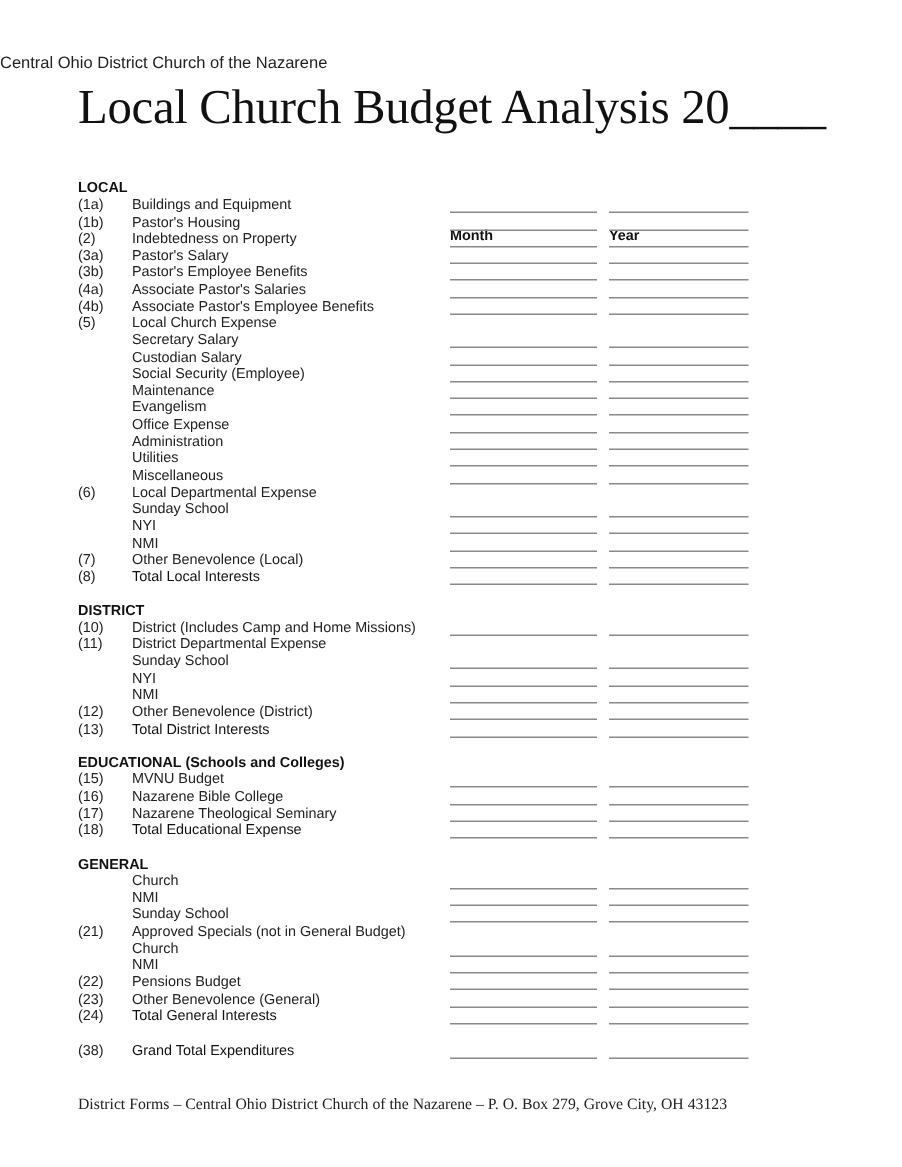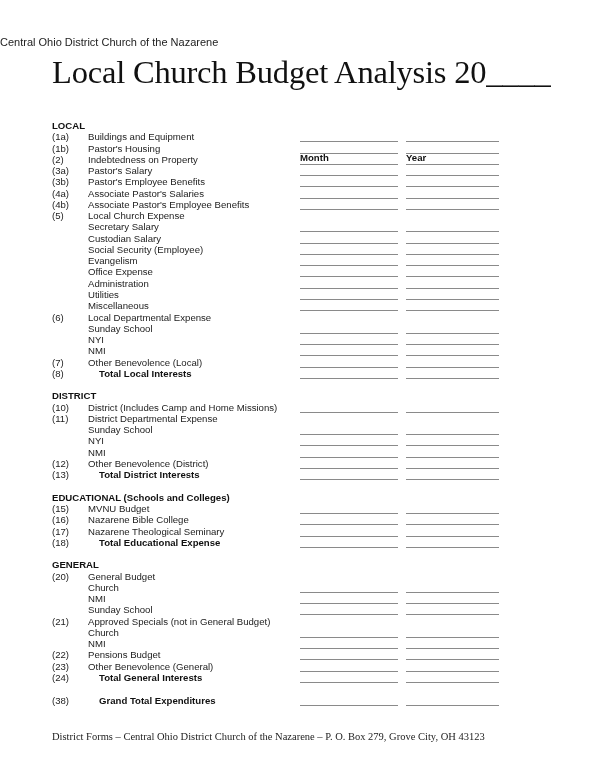--- a/index.html
+++ b/index.html
@@ -8,21 +8,21 @@
          font-family:Liberation Sans, sans-serif; font-size:11px; color:#222; }
   .title { position:absolute; left:52px; top:54px; font-family:"Liberation Serif", serif;
            font-size:32.5px; color:#111; white-space:nowrap; letter-spacing:-0.2px; }
   .form { position:absolute; left:52px; top:120px; width:460px; }
   .row { position:relative; height:11.27px; font-family:"Liberation Sans", sans-serif;
          font-size:9.6px; line-height:11px; white-space:nowrap; }
   .row.gap { height:11.27px; }
   .num { position:absolute; left:0; top:0; color:#222; }
   .lbl { position:absolute; left:36px; top:0; color:#222; }
   .hdr { position:absolute; left:0; top:0; font-weight:bold; color:#111; }
-  .bold { font-weight:bold; color:#111;margin-left:11px; }
+  .bold { font-weight:normal; color:#111; }
   .colhdr { position:absolute; top:0; font-weight:bold; color:#111;margin-top:32px; }
   .line { position:absolute; top:10px; height:0; border-top:1px solid #8a8a8a; }
   .line.m { left:248px; width:98px; }
   .line.y { left:354px; width:93px; }
   .footer { position:absolute; left:52px; top:731px; font-family:Liberation Serif, serif;
             font-size:10.5px; color:#222; white-space:nowrap; }
 </style>
 </head>
 <body>
 
@@ -90,20 +90,25 @@
       <span class="lbl">Custodian Salary</span>
       <span class="line m"></span>
       <span class="line y"></span>
     </div>
     <div class="row">
       <span class="lbl">Social Security (Employee)</span>
       <span class="line m"></span>
       <span class="line y"></span>
     </div>
     <div class="row">
+      <span class="lbl">Maintenance</span>
+      <span class="line m"></span>
+      <span class="line y"></span>
+    </div>
+    <div class="row">
       <span class="lbl">Evangelism</span>
       <span class="line m"></span>
       <span class="line y"></span>
     </div>
     <div class="row">
       <span class="lbl">Office Expense</span>
       <span class="line m"></span>
       <span class="line y"></span>
     </div>
     <div class="row">
@@ -219,24 +224,20 @@
       <span class="num">(18)</span>
       <span class="lbl bold">Total Educational Expense</span>
       <span class="line m"></span>
       <span class="line y"></span>
     </div>
     <div class="row gap"></div>
     <div class="row">
       <span class="hdr">GENERAL</span>
     </div>
     <div class="row">
-      <span class="num">(20)</span>
-      <span class="lbl">General Budget</span>
-    </div>
-    <div class="row">
       <span class="lbl">Church</span>
       <span class="line m"></span>
       <span class="line y"></span>
     </div>
     <div class="row">
       <span class="lbl">NMI</span>
       <span class="line m"></span>
       <span class="line y"></span>
     </div>
     <div class="row">

